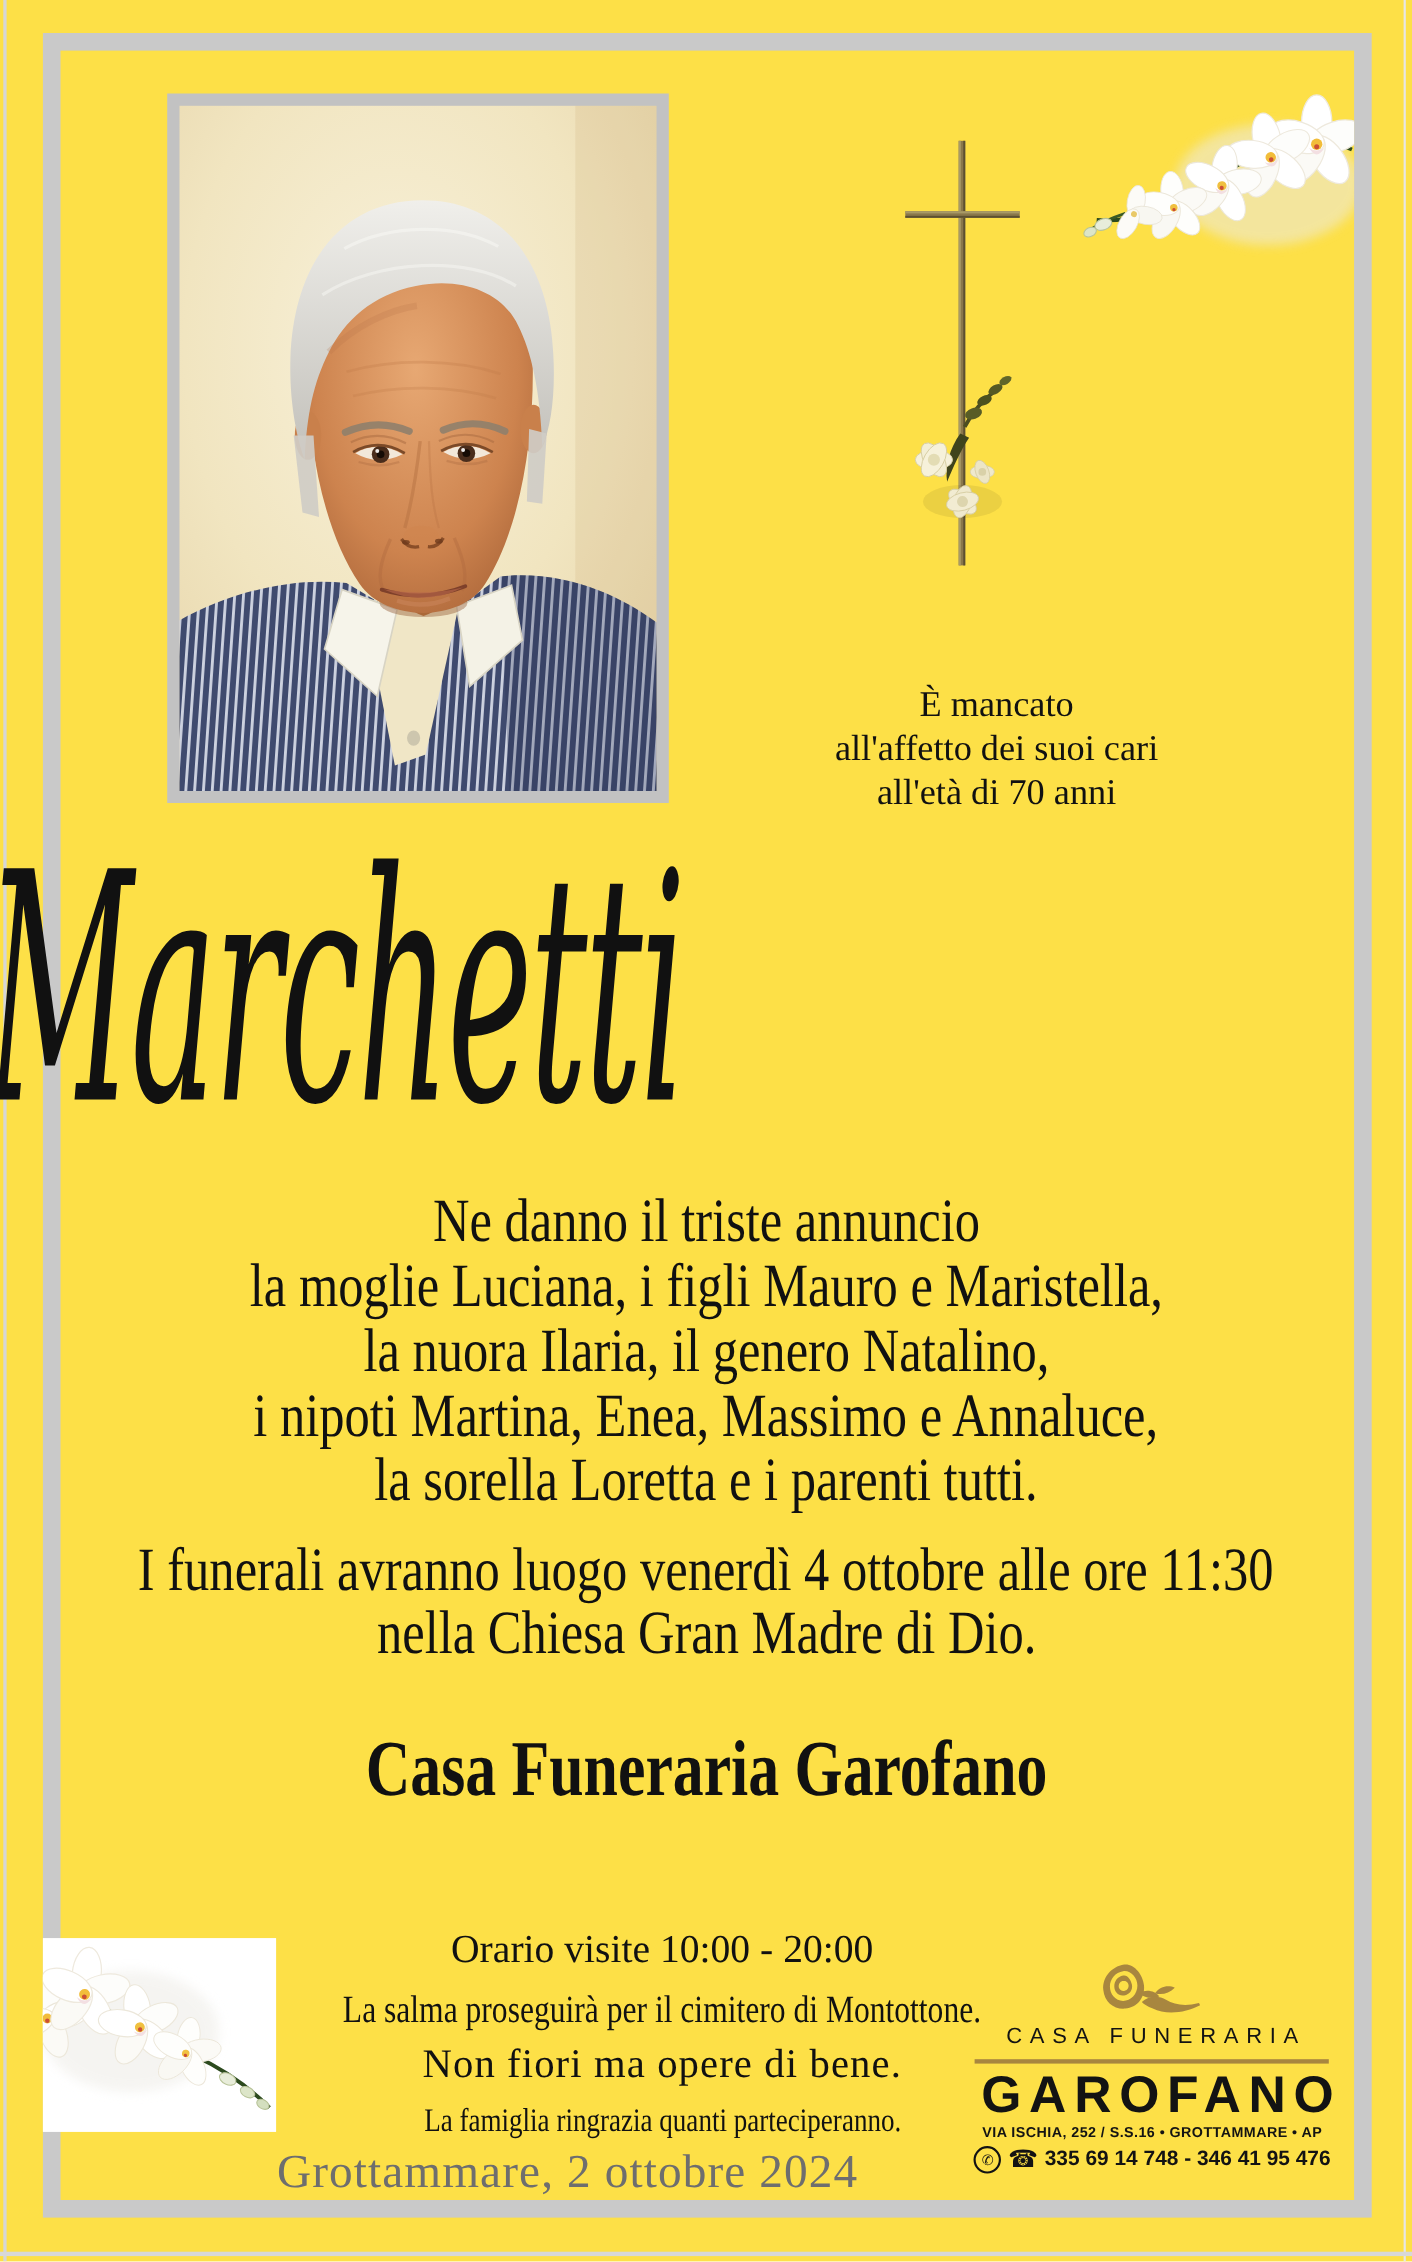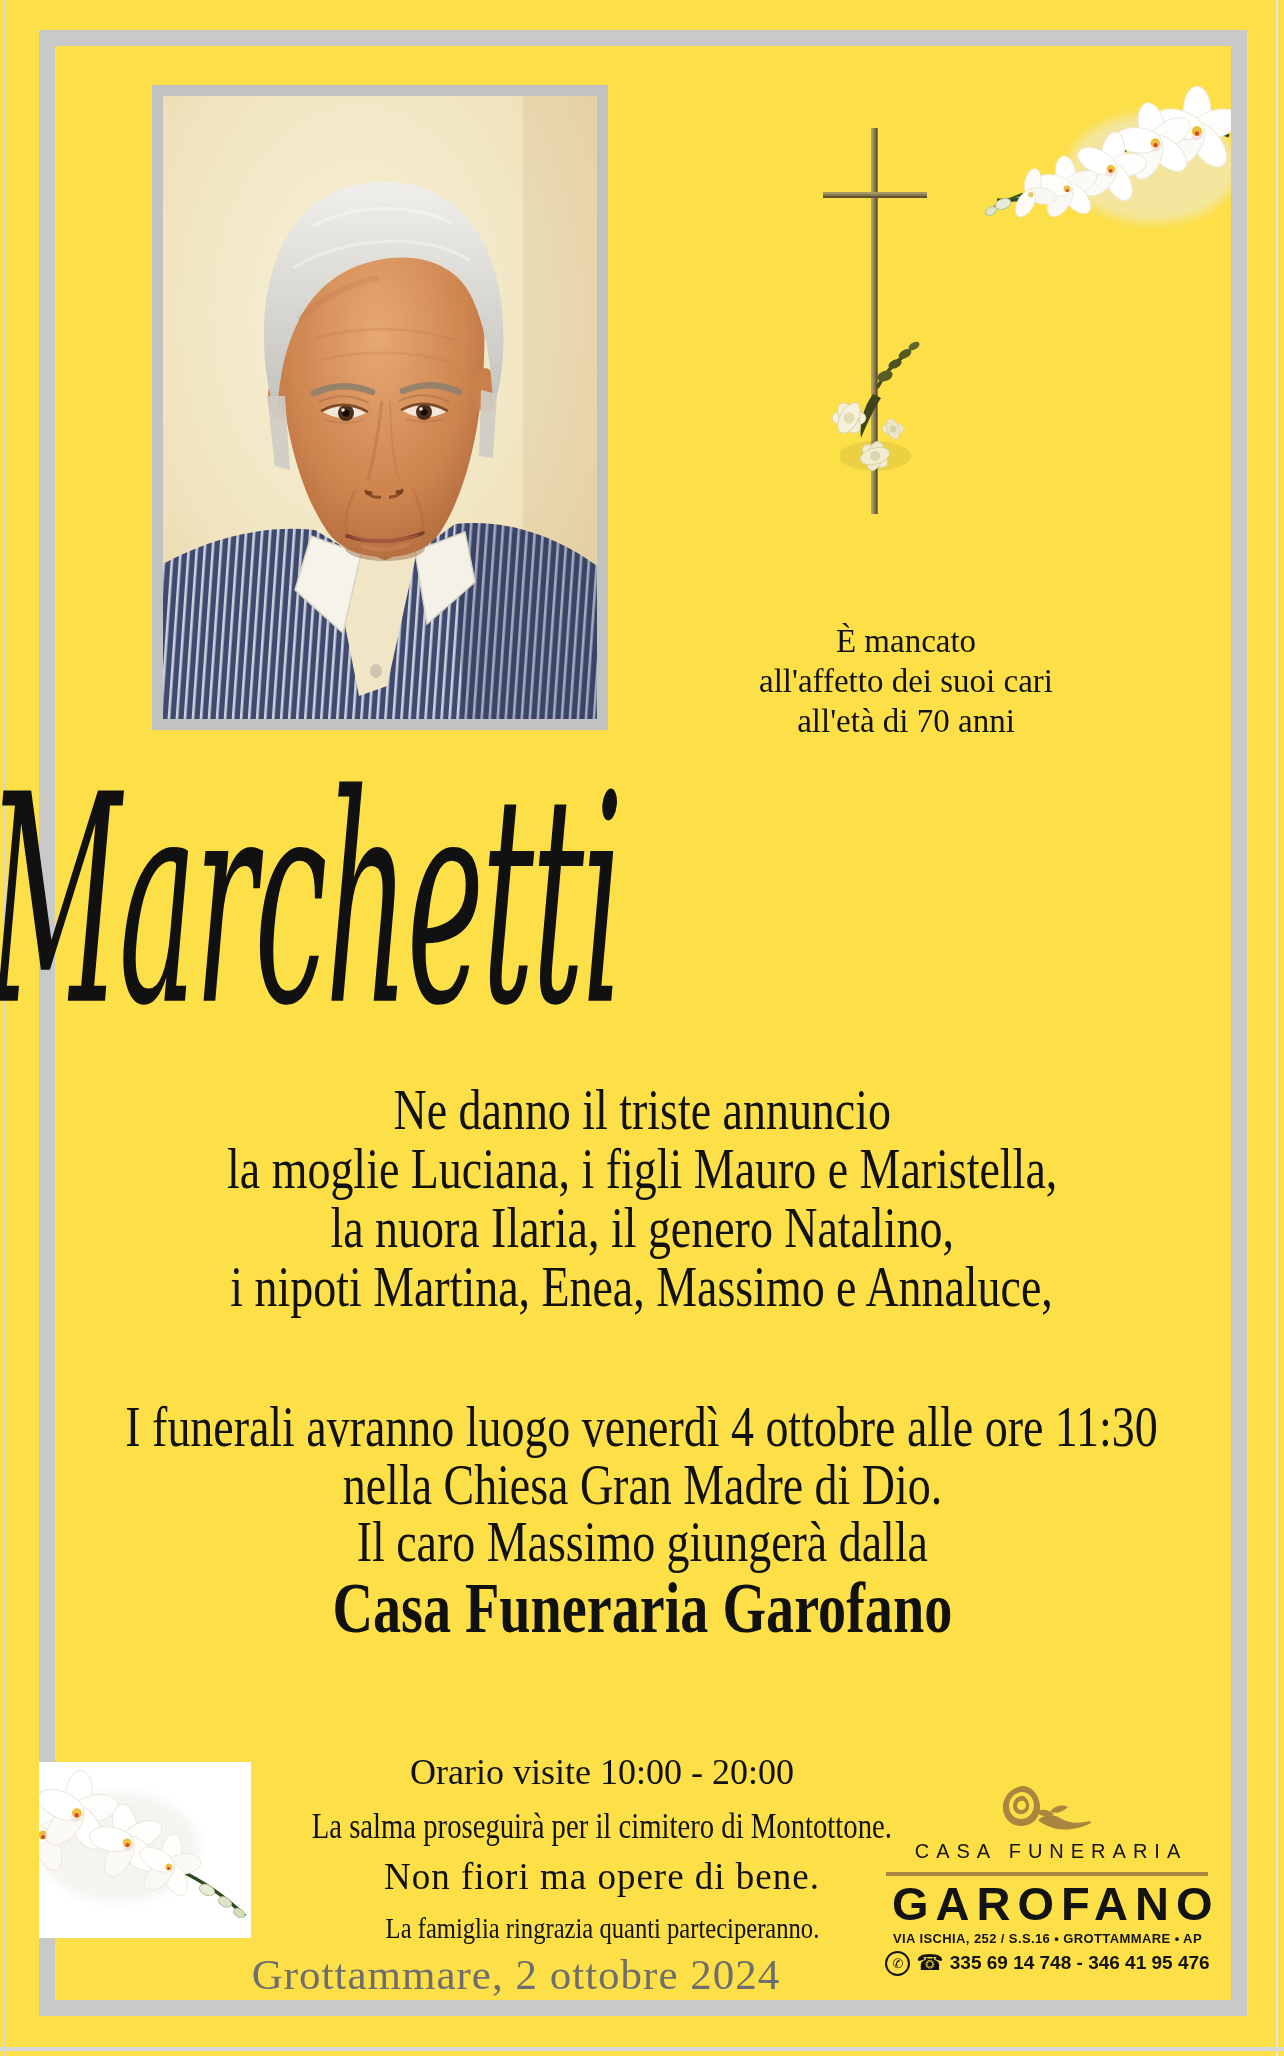--- a/index.html
+++ b/index.html
@@ -330,29 +330,29 @@
     </div>
   <div class="abs line sx82 t56" style="top:1134px;">
       <span>la moglie Luciana, i figli Mauro e Maristella,</span>
     </div>
   <div class="abs line sx82 t56" style="top:1193px;">
       <span>la nuora Ilaria, il genero Natalino,</span>
     </div>
   <div class="abs line sx82 t56" style="top:1252px;">
       <span>i nipoti Martina, Enea, Massimo e Annaluce,</span>
     </div>
+  <div class="abs line sx82 t56" style="top:1311px;">
+      <span>la sorella Loretta e i parenti tutti.</span>
+    </div>
 
   <div class="abs line sx82 t56" style="top:1392px;">
       <span>I funerali avranno luogo venerdì 4 ottobre alle ore 11:30</span>
     </div>
   <div class="abs line sx82 t56" style="top:1450px;">
       <span>nella Chiesa Gran Madre di Dio.</span>
-    </div>
-  <div class="abs line sx82 t56" style="top:1507px;">
-      <span>Il caro Massimo giungerà dalla</span>
     </div>
 
   <div class="abs line sx78 casa" style="top:1570px;height:76px;">
       <span>Casa Funeraria Garofano</span>
     </div>
 
   <div class="abs line leftblock t36" style="top:1723px;">
       <span>Orario visite 10:00 - 20:00</span>
     </div>
   <div class="abs line leftblock sx82 t35" style="top:1777px;">

